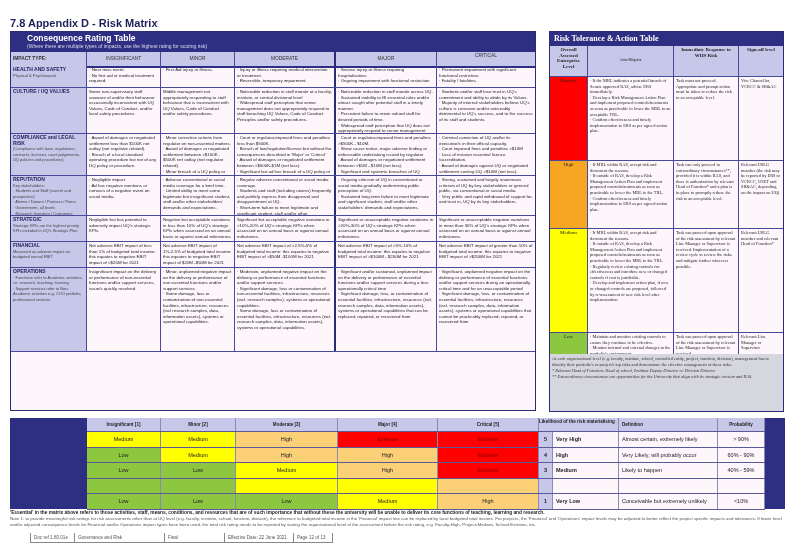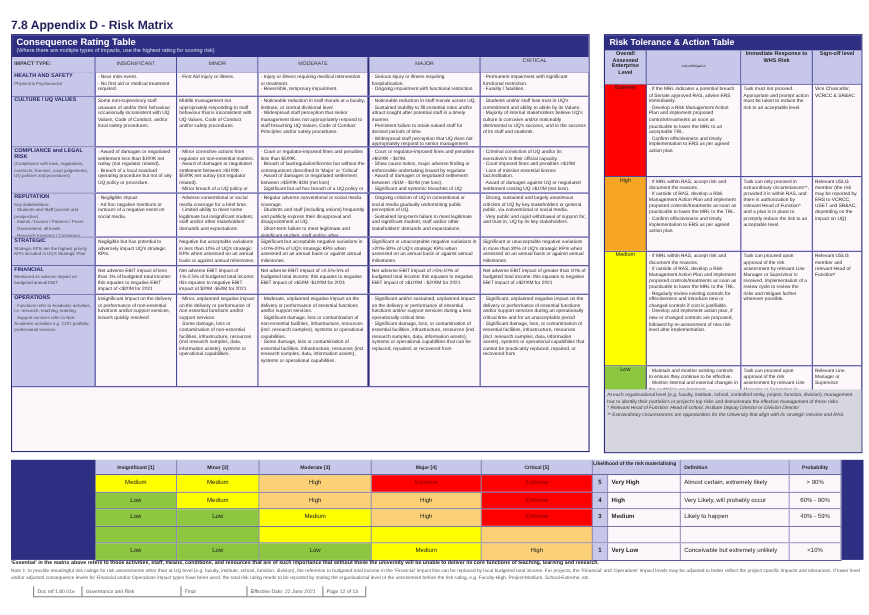--- a/index.html
+++ b/index.html
@@ -3,41 +3,41 @@
 <meta charset="utf-8">
 <style>
   * { box-sizing: border-box; margin: 0; padding: 0; }
   html, body { width: 790px; height: 559px; background: #ffffff; overflow: hidden; }
   body { font-family: "Liberation Sans", sans-serif; color: #222; position: relative; }
 
   .page-title { position: absolute; left: 10px; top: 17px; font-size: 11px; font-weight: bold; color: #1f1f5a; }
 
   
   .cons { position: absolute; left: 10px; top: 31px; width: 526px; height: 380px; border: 1px solid #2b2b7a; background: #fdf7fc; }
-  .cons-head { background: #2e2e82; color: #fff; height: 20px; padding: 1px 4px; }
+  .cons-head { background: #2e2e82; color: #fff; height: 36px; padding: 1px 16px; }
   .cons-head .t { font-size: 8.5px; font-weight: bold; line-height: 10px; }
   .cons-head .s { font-size: 5px; line-height: 7px; color: #dcdcf0; }
   .grid { position: absolute; left: 0; top: 20px; width: 524px; }
   .row { display: flex; border-bottom: 1px solid #4a4a9a; }
   .cell { font-size: 4.4px; line-height: 5.6px; padding: 1px 2px; border-right: 1px solid #4a4a9a; overflow: hidden; }
   .cell:last-child { border-right: none; }
   .c0 { width: 76px; background: #c7c7ea; }
   .c1 { width: 74px; }
   .c2 { width: 74px; }
   .c3 { width: 101px; }
   .c4 { width: 101px; border-right: 1px solid #4a4a9a; }
   .c5 { width: 98px; }
   .hdr .cell { background: #c7c7ea; text-align: center; font-size: 4.8px; color: #333; height: 14px; padding-top: 4px; }
   .hdr .c0 { text-align: left; font-weight: bold; }
   .imp-title { font-weight: bold; font-size: 5px; color: #1f1f5a; }
   .imp-sub { font-size: 4px; color: #444; }
   .thick { border-right: 2px solid #2b2b7a !important; }
 
   
-  .tol { position: absolute; left: 549px; top: 31px; width: 235px; height: 381px; border: 1px solid #2b2b7a; background: #fdf7fc; }
+  .tol { position: absolute; left: 549px; top: 31px; width: 235px; height: 381px; border: 1px solid #2b2b7a; background: #fdf7fc; font-family: Liberation Serif, serif; }
   .tol-head { background: #2e2e82; color: #fff; height: 14px; font-size: 8px; font-weight: bold; padding: 2px 4px; }
   .tol-grid { position: absolute; left: 0; top: 14px; width: 233px; }
   .trow { display: flex; border-bottom: 1px solid #4a4a9a; }
   .tcell { font-size: 4.4px; line-height: 5.6px; padding: 1px 2px; border-right: 1px solid #4a4a9a; overflow: hidden; }
   .tcell:last-child { border-right: none; }
   .t0 { width: 38px; text-align: center; }
   .t1 { width: 86px; }
   .t2 { width: 65px; }
   .t3 { width: 44px; }
   .thdr .tcell { background: #c7c7ea; font-weight: bold; font-size: 5px; text-align: center; height: 30px; }

